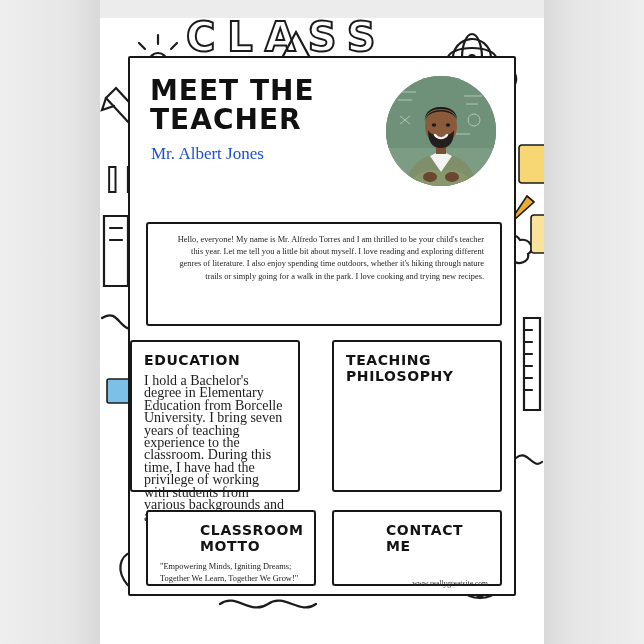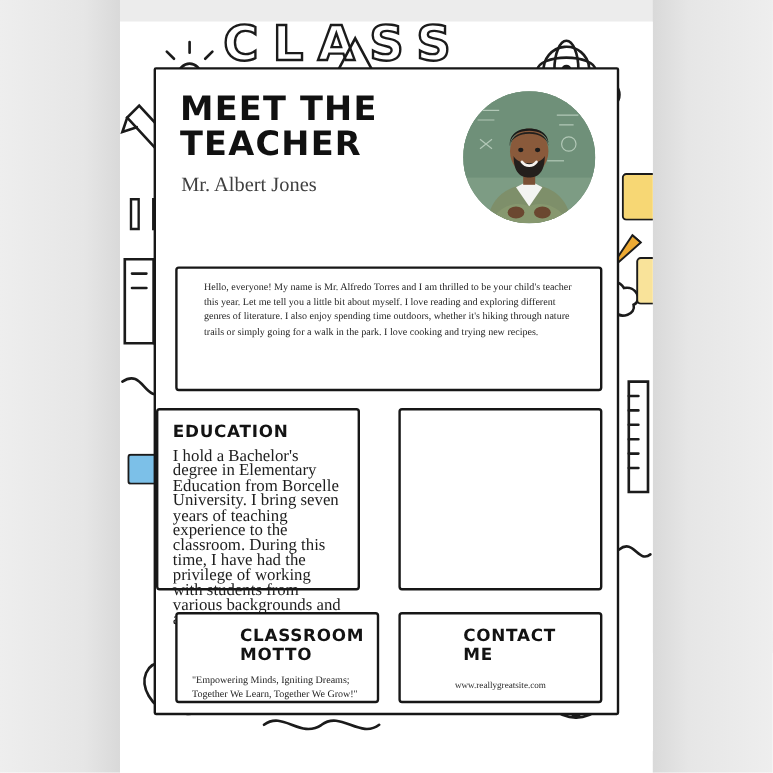--- a/index.html
+++ b/index.html
@@ -116,21 +116,21 @@
     font-size: 28px;
     line-height: 29px;
     letter-spacing: 1px;
     color: #111111;
     margin: 4px 0 0 4px;
     width: 200px;
   }
   .subtitle {
     font-family: "Liberation Serif", serif;
     font-size: 17px;
-    color: #404040;
+    color: #1d4ed8;
     margin: 10px 0 0 5px;
   }
   .photo {
     position: absolute;
     right: 2px;
     top: 0px;
     width: 110px;
     height: 110px;
     border-radius: 50%;
     overflow: hidden;
@@ -158,32 +158,32 @@
   .box p {
     margin: 0;
     font-family: "Liberation Serif", serif;
     font-size: 8.4px;
     line-height: 12.2px;
     color: #1d1d1d;
     text-align: left;
   }
 
   #about-box  { left: 16px;  top: 164px; width: 356px; height: 104px; }
-  #about-box p { padding: 0 4px 0 10px; }
+  #about-box p { padding: 0 4px 0 10px; text-align: right; }
 
   #edu-box    { left: 0;  top: 282px; width: 170px; height: 152px; }
   #phil-box   { left: 202px; top: 282px; width: 170px; height: 152px; }
   #motto-box  { left: 16px;  top: 452px; width: 170px; height: 76px; }
   #contact-box{ left: 202px; top: 452px; width: 170px; height: 76px; }
 
   #edu-box h3, #phil-box h3 { font-size: 14px; }
   #motto-box h3, #contact-box h3 { font-size: 14px; margin-left: 40px; }
   #edu-box p, #phil-box p { font-size: 14px; line-height: 12.4px; }
   #motto-box p { font-size: 8.4px; line-height: 12.4px; }
-  #contact-box p { font-size: 7.6px; text-align: center; margin-top: 11px; color:#2a2a2a; }
+  #contact-box p { font-size: 7.6px; text-align: right; margin-top: 24px; color:#2a2a2a; }
 
   
   .deco { position: absolute; }
 
   .smiley {
     left: 392px; top: 48px; width: 26px; height: 26px;
   }
   .clip {
     left: 388px; top: 84px; width: 22px; height: 34px;
   }
@@ -361,20 +361,21 @@
       <div class="box" id="about-box">
         <p>Hello, everyone! My name is Mr. Alfredo Torres and I am thrilled to be your child's teacher this year. Let me tell you a little bit about myself. I love reading and exploring different genres of literature. I also enjoy spending time outdoors, whether it's hiking through nature trails or simply going for a walk in the park. I love cooking and trying new recipes.</p>
       </div>
 
       <div class="box" id="edu-box">
         <h3>EDUCATION</h3>
         <p>I hold a Bachelor's degree in Elementary Education from Borcelle University. I bring seven years of teaching experience to the classroom. During this time, I have had the privilege of working with students from various backgrounds and abilities.</p>
       </div>
 
       <div class="box" id="phil-box">
+        <h3>TEACHING PHILOSOPHY</h3>
       </div>
 
       <div class="box" id="motto-box">
         <h3>CLASSROOM MOTTO</h3>
         <p>"Empowering Minds, Igniting Dreams; Together We Learn, Together We Grow!"</p>
       </div>
 
       <div class="box" id="contact-box">
         <h3>CONTACT ME</h3>
         <p>www.reallygreatsite.com</p>

